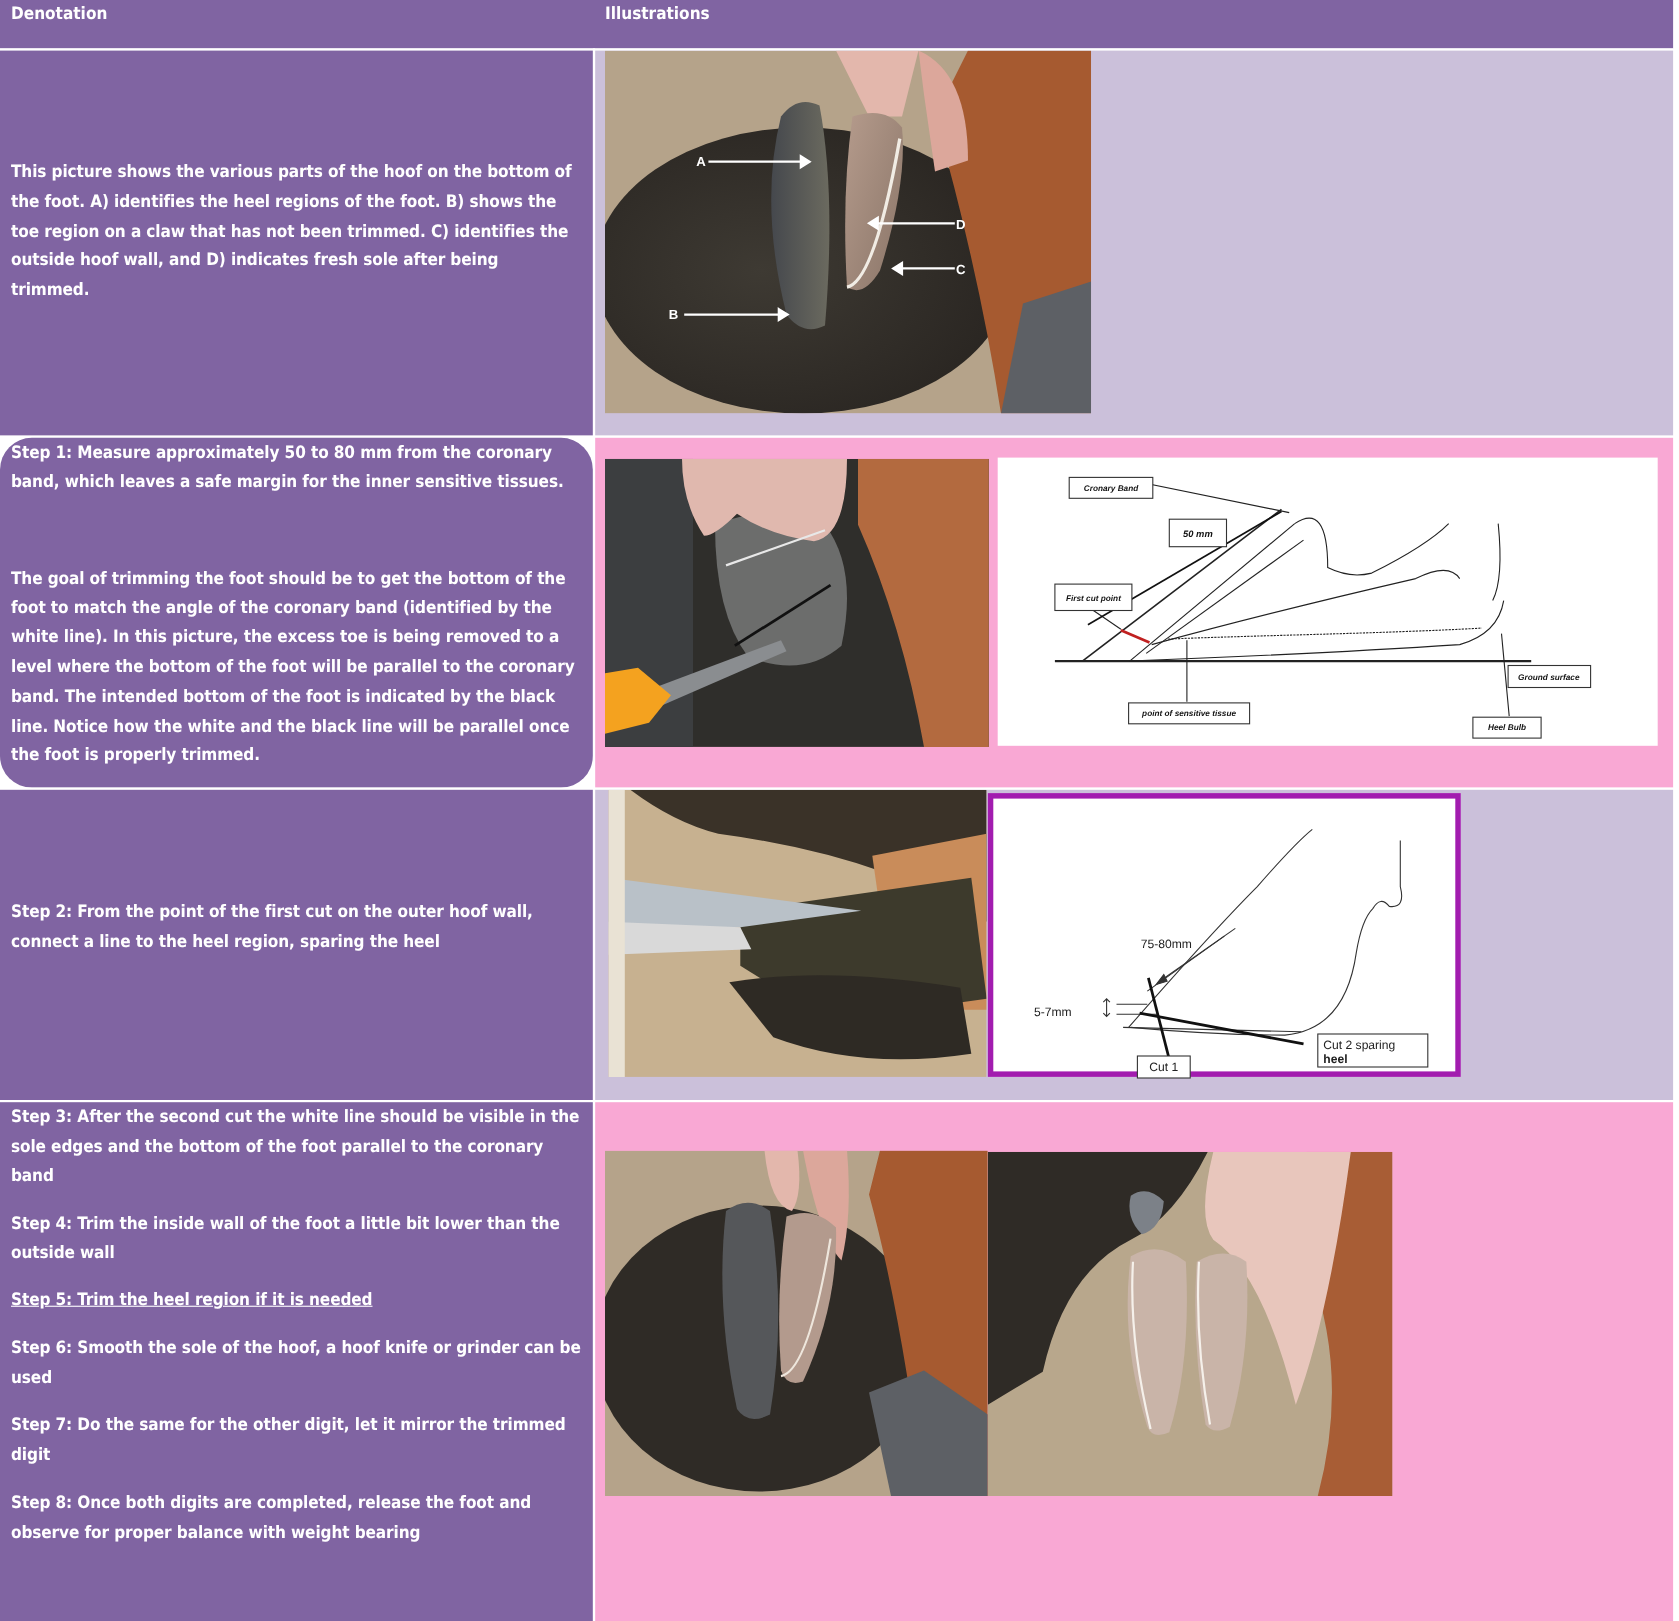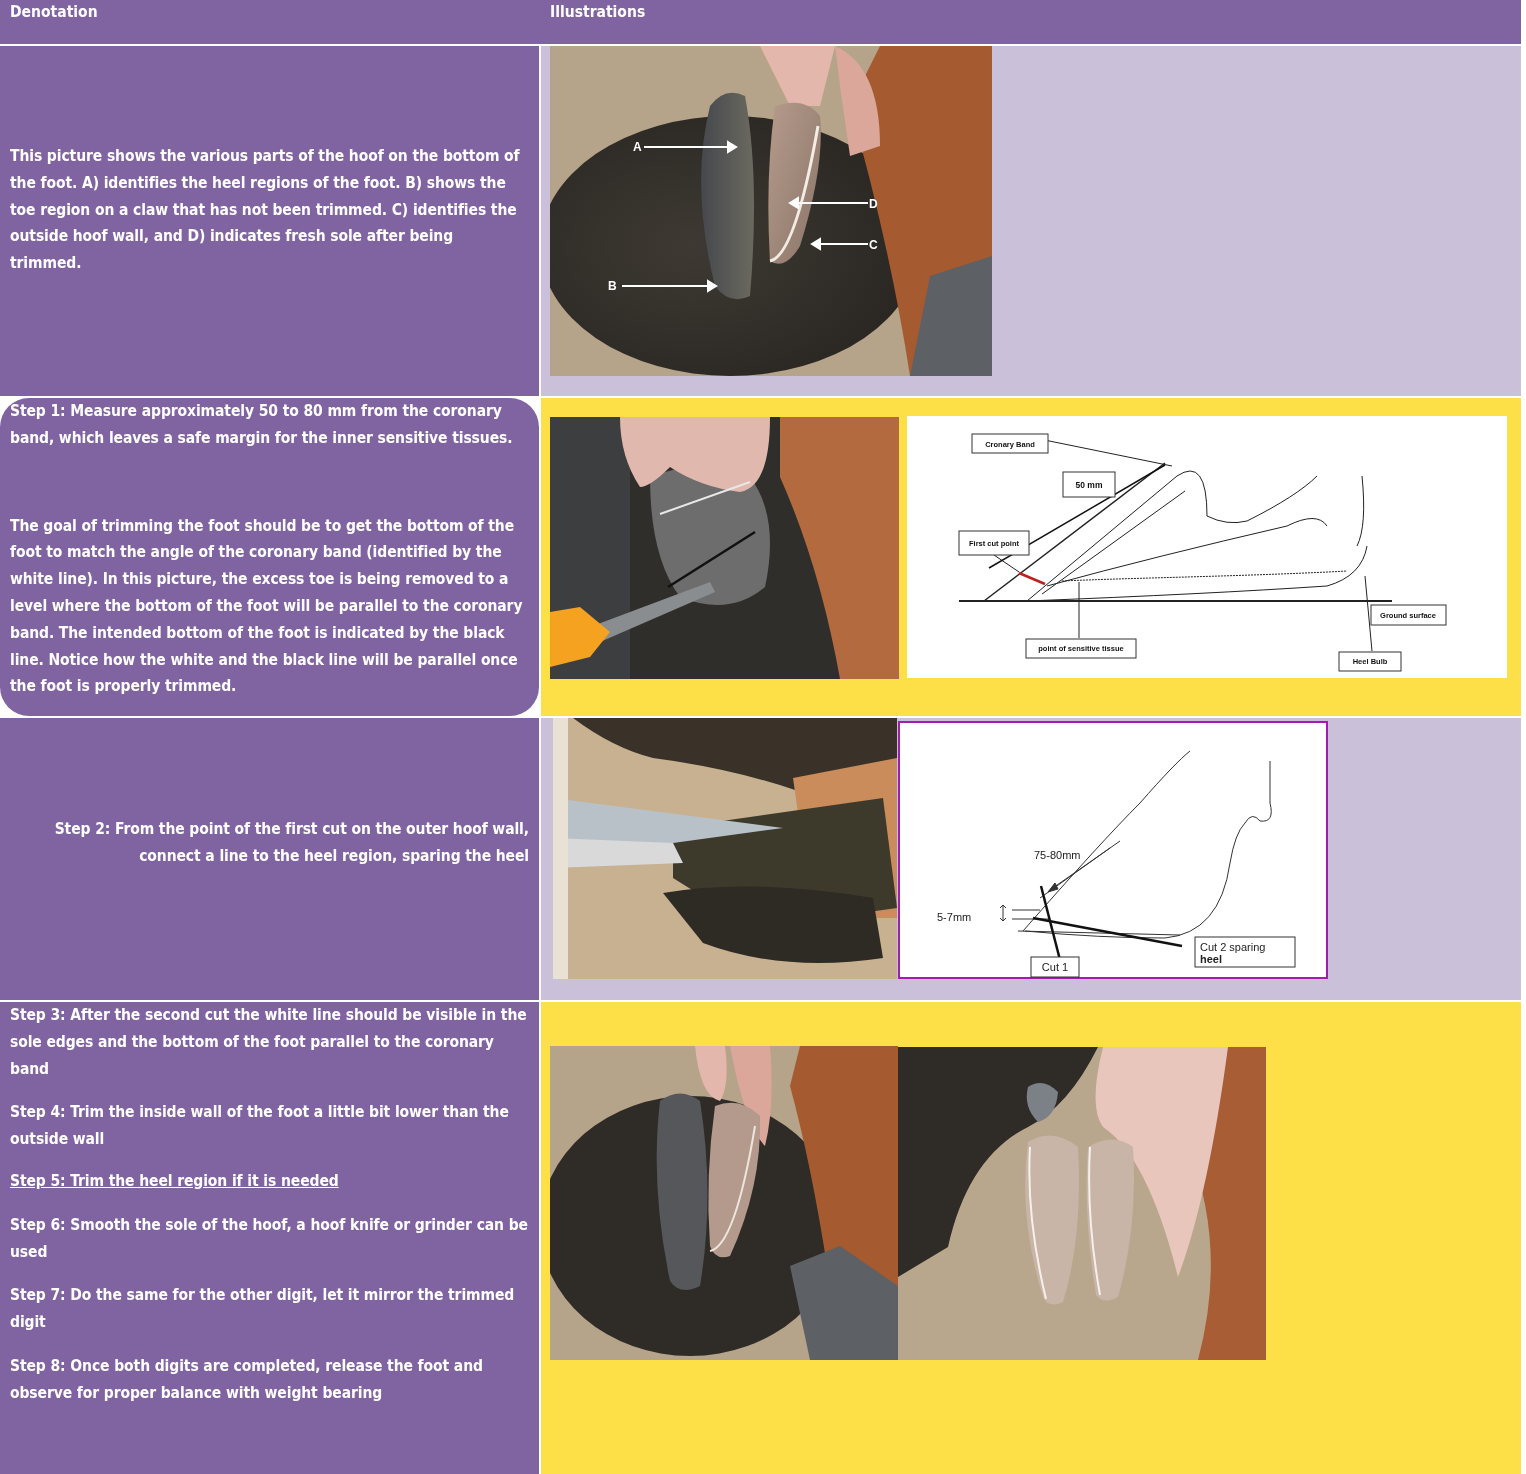--- a/index.html
+++ b/index.html
@@ -2,21 +2,21 @@
 <html><head>
 <meta charset="utf-8">
 <style>
   html, body { margin: 0; padding: 0; background: #ffffff; }
   body { width: 1526px; height: 1474px; position: relative; overflow: hidden; font-family: "DejaVu Sans Condensed", "DejaVu Sans", "Liberation Sans", sans-serif; }
   .tbl { position: absolute; left: 0; top: 0; width: 1521px; height: 1474px; }
   .row { position: absolute; left: 0; width: 1521px; }
   .cell-left { position: absolute; left: 0; top: 0; width: 539px; height: 100%; background: #8064a2; box-sizing: border-box; color: #ffffff; font-weight: bold; font-size: 15.5px; line-height: 26.8px; padding: 0 10px 0 10px; letter-spacing: -0.1px; }
   .cell-right { position: absolute; left: 541px; top: 0; width: 980px; height: 100%; box-sizing: border-box; }
   .alt-dark { background: #cbc0da; }
-  .alt-light { background: #fde047; }
+  .alt-light { background: #f9a8d4; font-style: italic; }
   .header-row { top: 0; height: 44px; background: #8064a2; }
   .header-row .h { position: absolute; top: 3px; color: #ffffff; font-weight: bold; font-size: 15.5px; }
   .divider { position: absolute; left: 0; width: 1521px; height: 2px; background: #ffffff; }
   .vdiv { position: absolute; left: 539px; width: 2px; background: #ffffff; }
   p.t { margin: 0; }
   .photo { position: absolute; overflow: hidden; }
   .diagram { position: absolute; background: #ffffff; }
   svg text { font-family: "Liberation Sans", sans-serif; }
 </style>
 </head>
@@ -135,38 +135,38 @@
             <text x="174" y="235" text-anchor="middle">point of sensitive tissue</text>
             <text x="501" y="202" text-anchor="middle">Ground surface</text>
             <text x="463" y="248" text-anchor="middle">Heel Bulb</text>
           </g>
         </svg>
       </div>
     </div>
   </div>
   <div class="divider" style="top:716px;"></div>
 
-  <div class="row" style="top:718px;height:282px;text-align:right;">
+  <div class="row" style="top:718px;height:282px;">
     <div class="cell-left" style="display:flex;align-items:center;padding-bottom:32px;">
       <p class="t">Step 2: From the point of the first cut on the outer hoof wall, connect a line to the heel region, sparing the heel</p>
     </div>
     <div class="cell-right alt-dark">
       <div class="photo" style="left:12px;top:0;width:344px;height:261px;">
         <svg width="344" height="261" viewBox="0 0 344 261">
           <rect width="344" height="261" fill="#c7b190"></rect>
           <path d="M20 0 L344 0 L344 120 Q250 60 100 40 Q60 30 20 0 Z" fill="#3a3228"></path>
           <path d="M240 60 L344 40 L344 200 L260 200 Z" fill="#c98c5a"></path>
           <path d="M120 110 L330 80 L344 190 L200 210 L120 160 Z" fill="#3d3a2c"></path>
           <path d="M110 175 Q200 160 320 180 L330 240 Q230 255 150 225 Z" fill="#2e2a24"></path>
           <polygon points="0,80 230,110 120,125 0,125" fill="#b9c1c8"></polygon>
           <polygon points="0,120 120,125 130,145 0,150" fill="#d9d9d9"></polygon>
           <path d="M0 0 L15 0 L15 261 L0 261 Z" fill="#e9e2d4"></path>
         </svg>
       </div>
-      <div class="diagram" style="left:357px;top:3px;width:430px;height:258px;border:2px solid #a21caf;box-sizing:border-box;">
+      <div class="diagram" style="left:357px;top:3px;width:430px;height:258px;border:5px solid #a21caf;box-sizing:border-box;">
         <svg width="428" height="256" viewBox="0 0 428 256">
           <g stroke="#333" fill="none" stroke-width="1">
             <path d="M123 208 Q200 120 240 80 Q275 40 290 28"></path>
             <path d="M125 208 Q200 215 265 215 Q320 210 330 140 Q335 110 345 100 Q352 88 360 98 Q375 100 370 80 L370 38"></path>
             <line x1="118" y1="208" x2="280" y2="212"></line>
             <line x1="220" y1="118" x2="150" y2="167"></line>
             <polygon points="148,169 155,160 158,166" fill="#333"></polygon>
             <line x1="210" y1="125" x2="140" y2="175" stroke-dasharray="0"></line>
             <line x1="112" y1="187" x2="140" y2="187"></line>
             <line x1="112" y1="196" x2="150" y2="196"></line>

